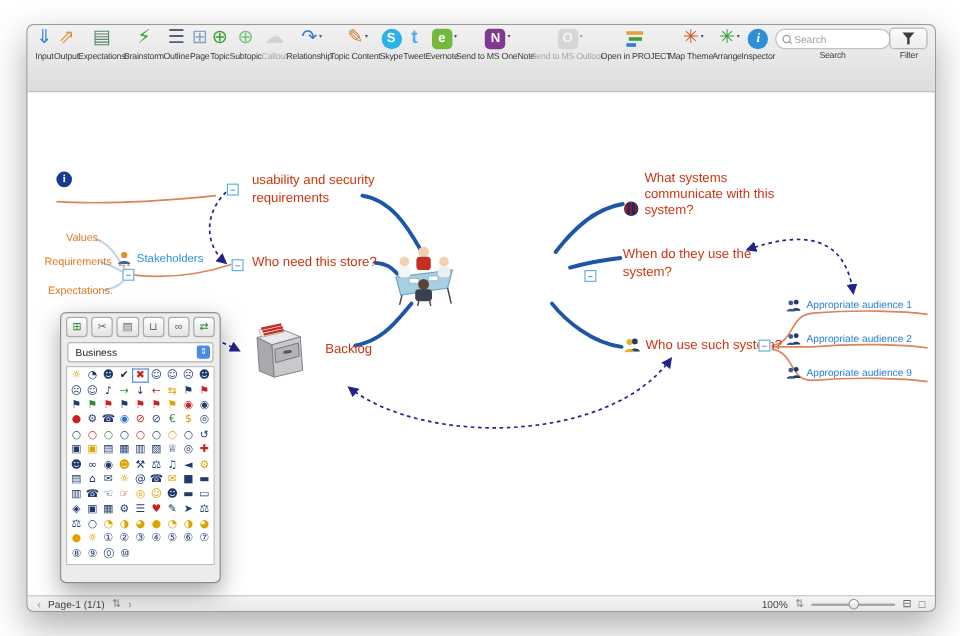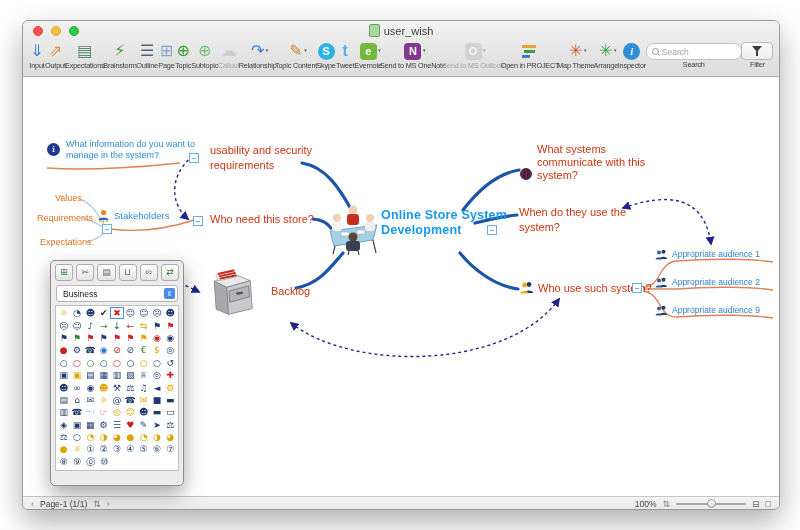--- a/index.html
+++ b/index.html
@@ -88,28 +88,20 @@
   .thumb{position:absolute;left:31px;top:-4px;width:9px;height:9px;border-radius:50%;background:linear-gradient(#fff,#ddd);border:1px solid #9a9a9a;box-sizing:border-box;}
   .sb-ic{color:#666;font-size:9px;}
 </style>
 </head>
 <body>
 
 <div class="stage">
   <div class="win">
 
     <div class="chrome">
-      <div class="titlebar">
-        <div class="dots">
-          <span class="dot r"></span>
-          <span class="dot y"></span>
-          <span class="dot g"></span>
-        </div>
-        <div class="wtitle"><span class="doc-ic"></span><span>user_wish</span></div>
-      </div>
       <div class="toolbar">
         <div class="titem">
             <span class="ticon">
               <span style="color:#2f7fd6">⇓</span>
             </span>
             <span class="tlabel">Input</span>
           </div>
         <div class="titem">
             <span class="ticon">
               <span style="color:#e09040">⇗</span>
@@ -293,27 +285,23 @@
         <circle cx="10" cy="15" r="4" fill="#f0d0b0"></circle>
           <rect x="5" y="19" width="10" height="9" rx="3" fill="#f5f5f5"></rect>
         <circle cx="26" cy="7" r="4.5" fill="#f0d0b0"></circle>
           <rect x="20" y="11" width="12" height="11" rx="3" fill="#c23022"></rect>
         <circle cx="43" cy="15" r="4" fill="#f0d0b0"></circle>
           <rect x="38" y="19" width="10" height="9" rx="3" fill="#eeeeee"></rect>
         <circle cx="26" cy="34" r="4.5" fill="#5a4435"></circle>
           <rect x="19" y="38" width="14" height="10" rx="3" fill="#39414f"></rect>
         <path d="M8,43 L6,51 M46,37 L49,50 M22,48 L21,52 M31,48 L32,52" stroke="#444" stroke-width="1.2" fill="none"></path>
       </svg>
-      <div class="abs t-central" style="left:358px;top:131px">Online Store System
-Development</div>
       <div class="cbox" style="left:464px;top:148px"></div>
 
       <div class="info-ic" style="left:24px;top:66px">i</div>
-      <div class="abs t-blue" style="left:43px;top:62px;width:150px">What information do you want to
-manage in the system?</div>
 
       <div class="cbox" style="left:166px;top:76px"></div>
       <div class="abs t-main" style="left:187px;top:66px">usability and security
 requirements</div>
 
       <div class="cbox" style="left:170px;top:139px"></div>
       <div class="abs t-main" style="left:187px;top:135px">Who need this store?</div>
 
       <svg class="abs" style="left:74px;top:132px" width="13" height="13" viewBox="0 0 13 13">
         <circle cx="6.5" cy="3.5" r="2.6" fill="#e8882a"></circle>

